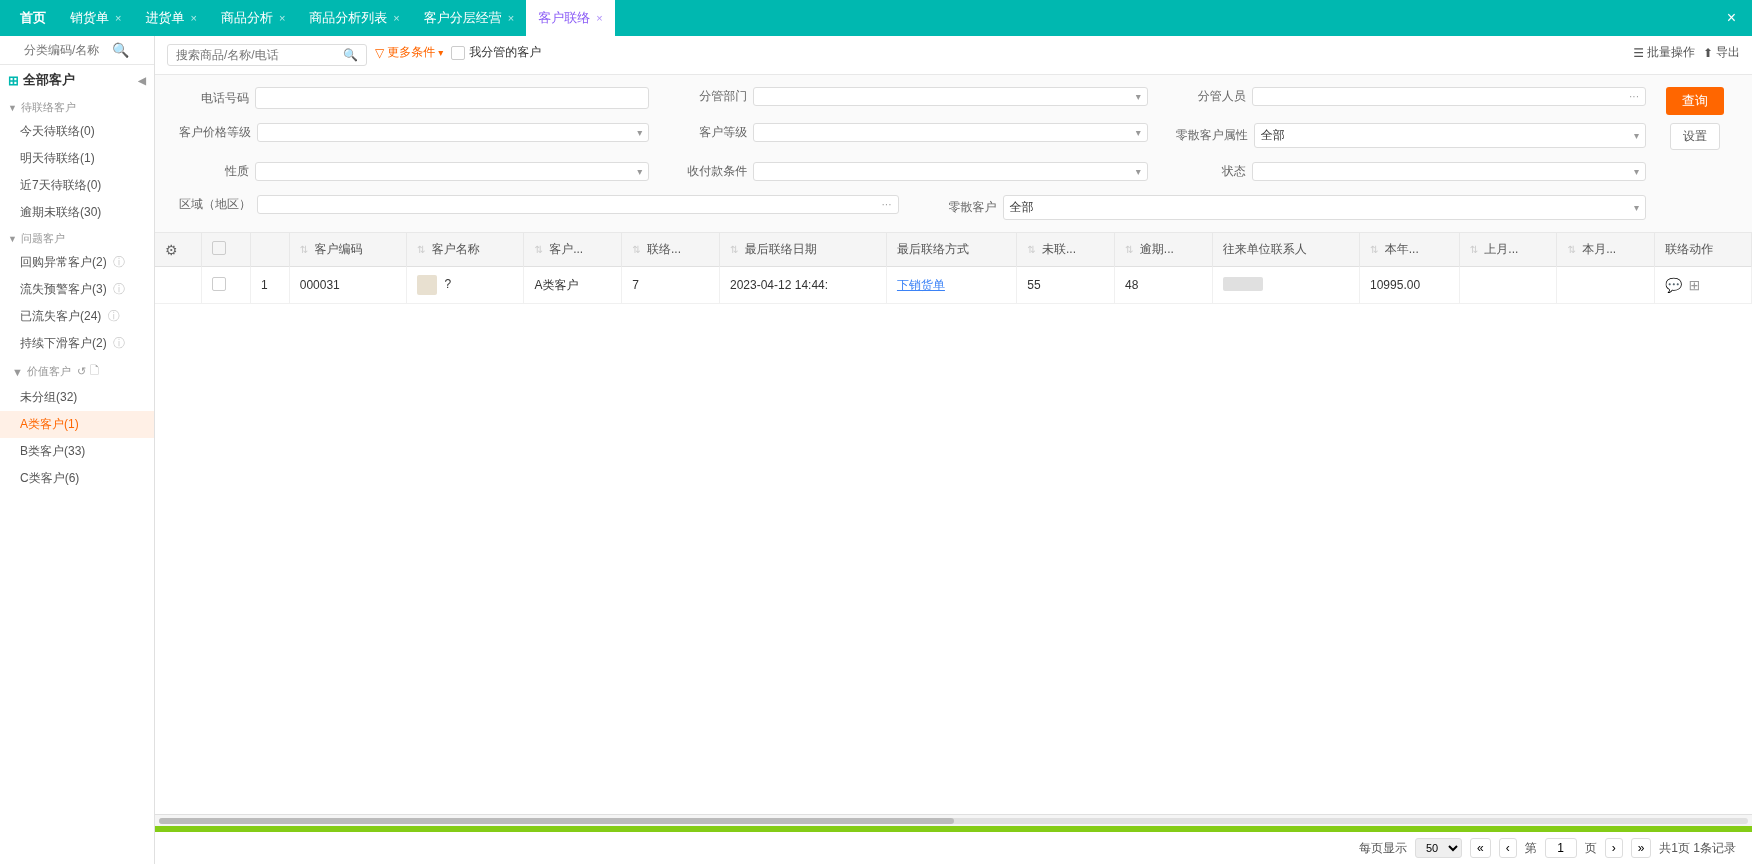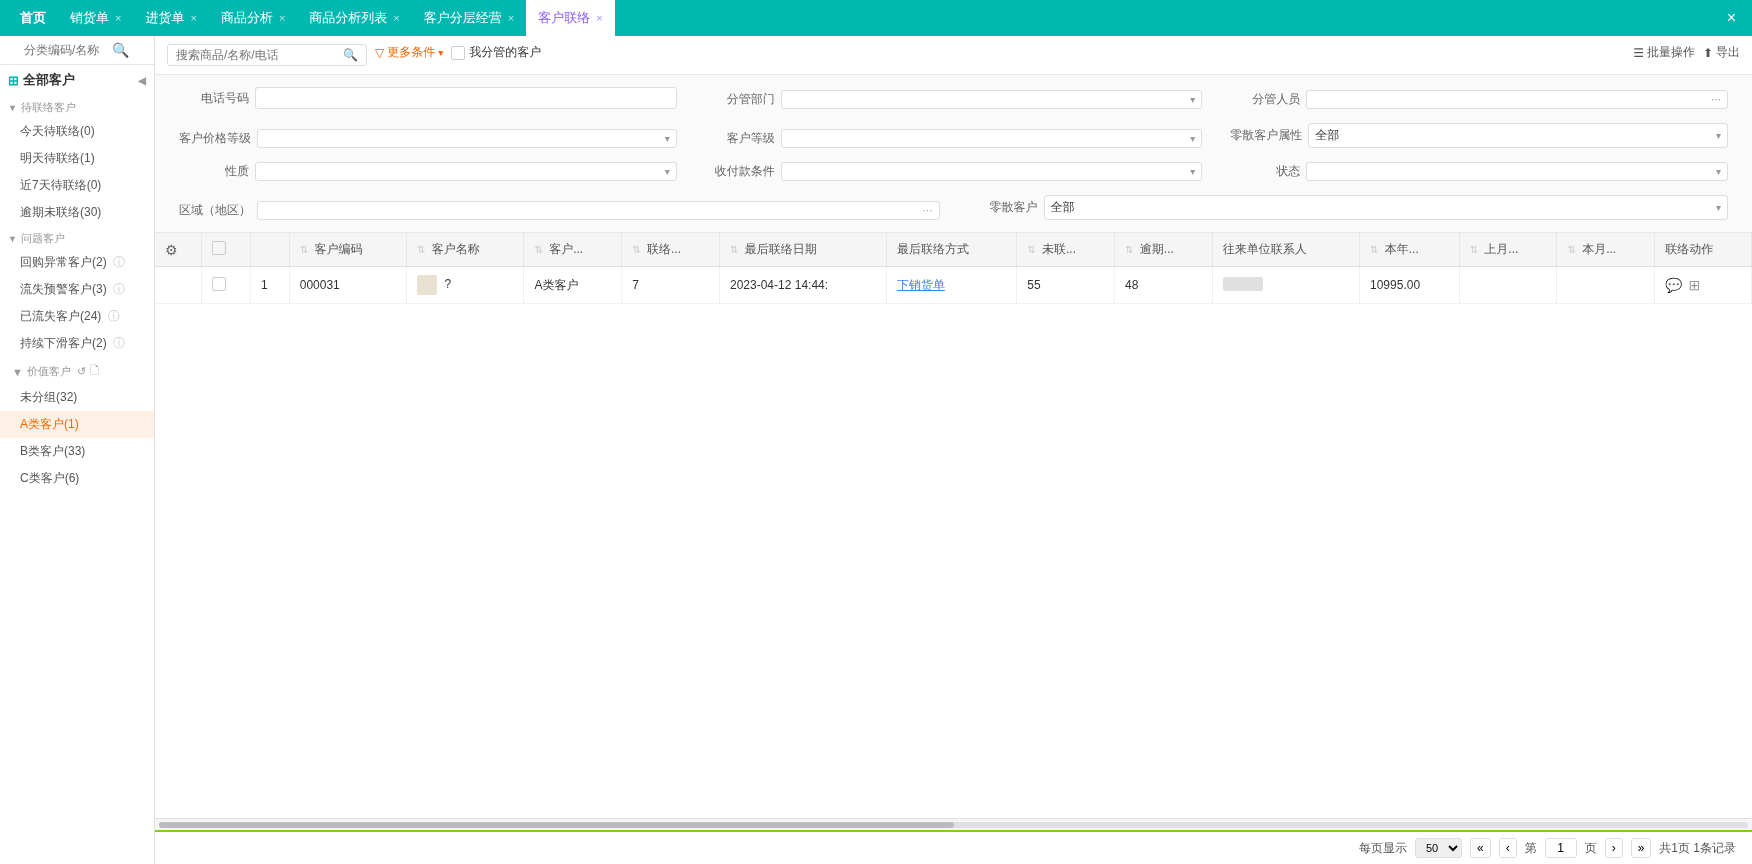--- a/index.html
+++ b/index.html
@@ -205,21 +205,21 @@
     }
 
     
     .advanced-filter {
       background: #fafafa;
       border-bottom: 1px solid #e8e8e8;
       padding: 8px 16px;
     }
     .filter-row {
       display: flex;
-      align-items: flex-end;
+      align-items: flex-start;
       gap: 12px;
       margin-bottom: 6px;
     }
     .filter-row:last-child {
       margin-bottom: 0;
     }
     .filter-cell {
       flex: 1;
       display: flex;
       align-items: center;
@@ -367,21 +367,21 @@
       border-radius: 3px;
     }
 
     
     .table-footer {
       display: flex;
       align-items: center;
       justify-content: flex-end;
       padding: 6px 16px;
       background: white;
-      border-top: 2px solid #84cc16;
+      border-top: 6px solid #84cc16;
       gap: 8px;
       font-size: 12px;
       color: #555;
     }
     .page-size-select {
       border: 1px solid #ddd;
       border-radius: 3px;
       padding: 2px 6px;
       font-size: 11px;
     }
@@ -638,20 +638,24 @@
             <div class="filter-cell">
               <label>零散客户</label>
               <div class="filter-select">
                 <span>全部</span>
                 <span class="arrow">▾</span>
               </div>
             </div>
           </div>
         </div>
 
+        <div class="query-setting-col">
+          <button class="query-btn">查询</button>
+          <button class="setting-btn">设置</button>
+        </div>
       </div>
     </div>
 
     <div class="table-container">
       <table>
         <thead>
           <tr>
             <th><span class="gear-icon">⚙</span></th>
             <th><span class="checkbox-custom"></span></th>
             <th></th>

